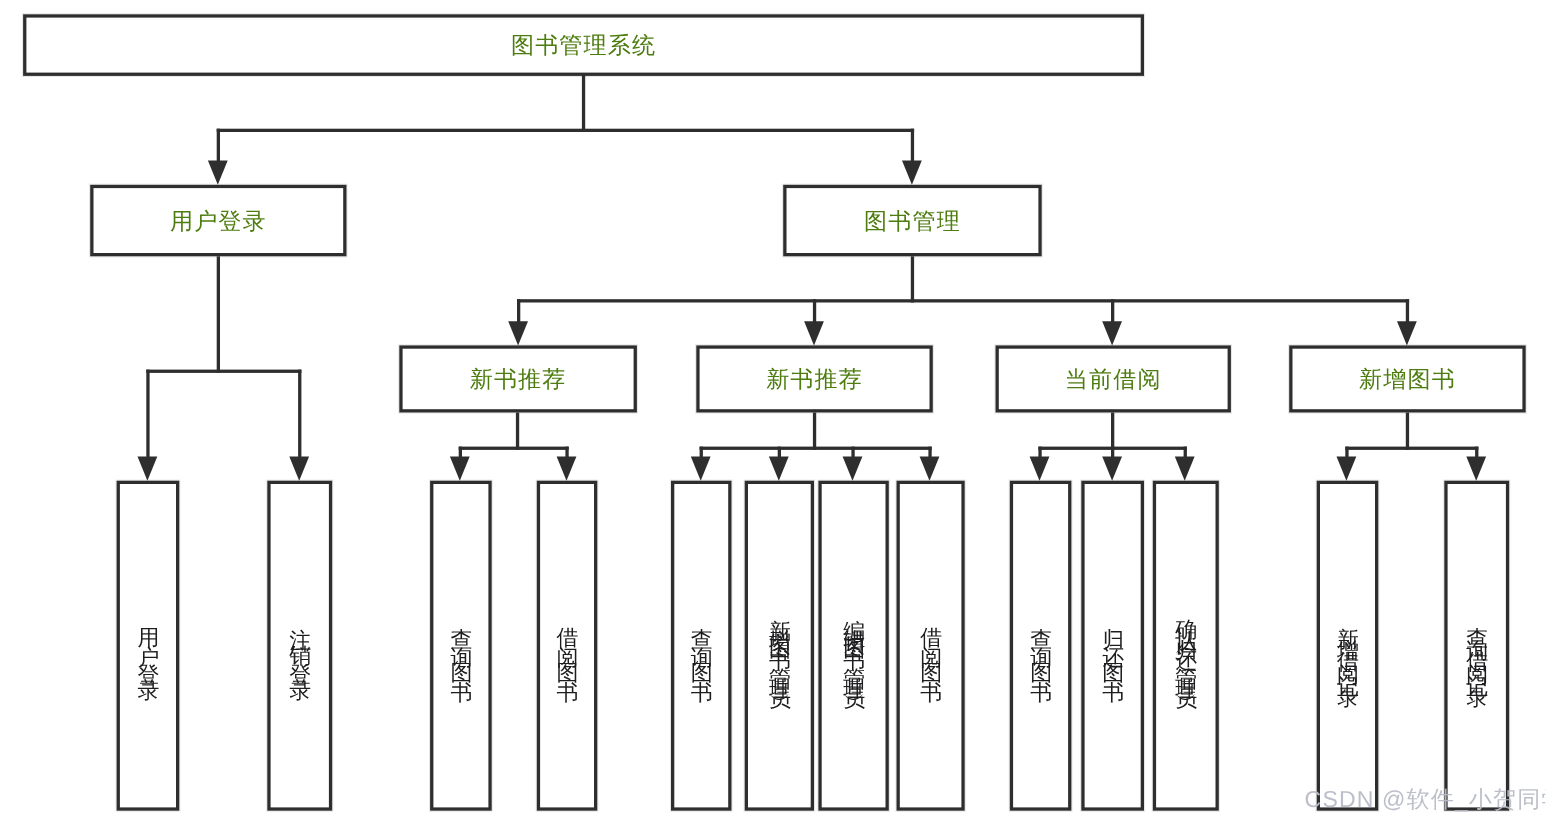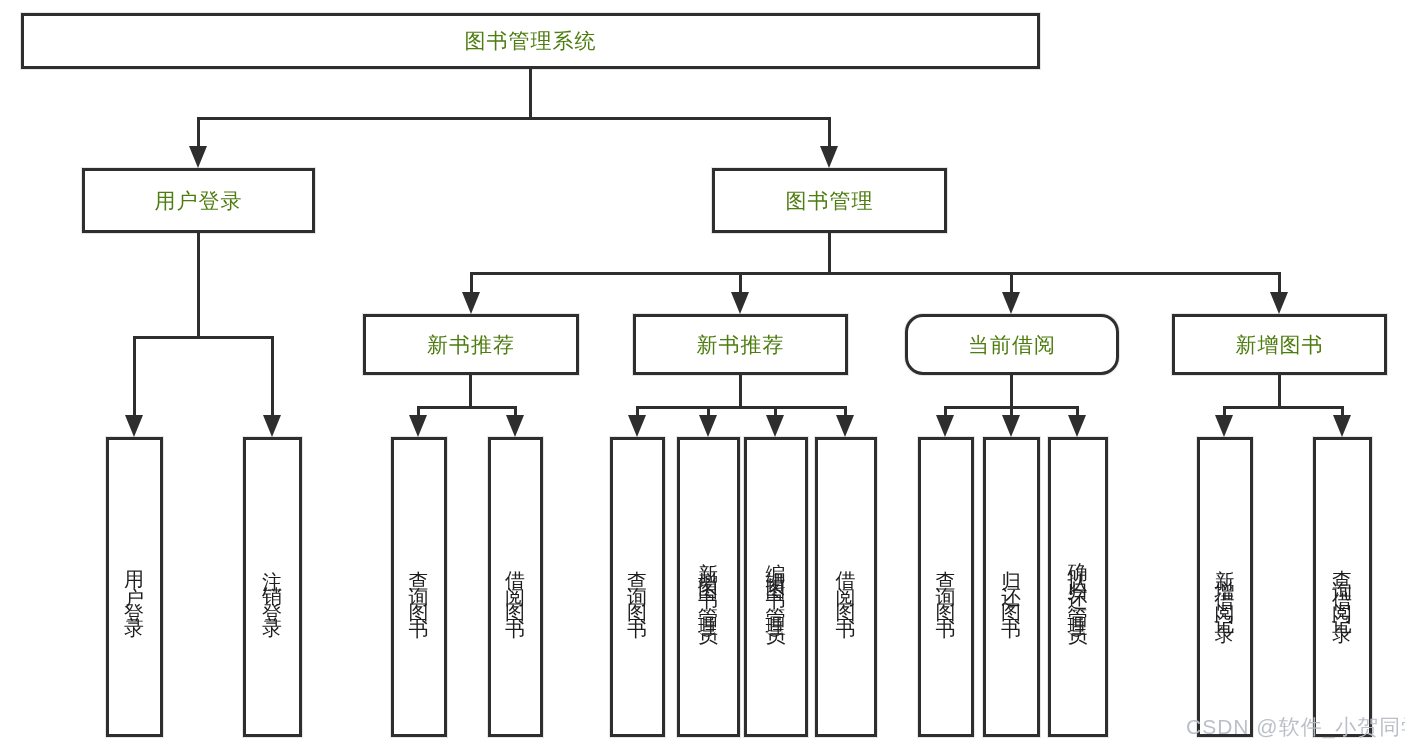--- a/index.html
+++ b/index.html
@@ -67,21 +67,21 @@
   <div class="box" style="left:712px;top:168px;width:235px;height:65px;">
     <span>图书管理</span>
   </div>
 
   <div class="box" style="left:363px;top:314px;width:216px;height:61px;">
     <span>新书推荐</span>
   </div>
   <div class="box" style="left:633px;top:314px;width:215px;height:61px;">
     <span>新书推荐</span>
   </div>
-  <div class="box" style="left:905px;top:314px;width:214px;height:61px;border-radius:18px;">
+  <div class="box" style="left:905px;top:314px;width:214px;height:61px;">
     <span>当前借阅</span>
   </div>
   <div class="box" style="left:1172px;top:314px;width:215px;height:61px;">
     <span>新增图书</span>
   </div>
 
   <div class="vbox v4" style="left:106px;top:437px;width:57px;height:300px;">
     <span class="vtext">用户登录</span>
   </div>
   <div class="vbox v4" style="left:243px;top:437px;width:59px;height:300px;">

